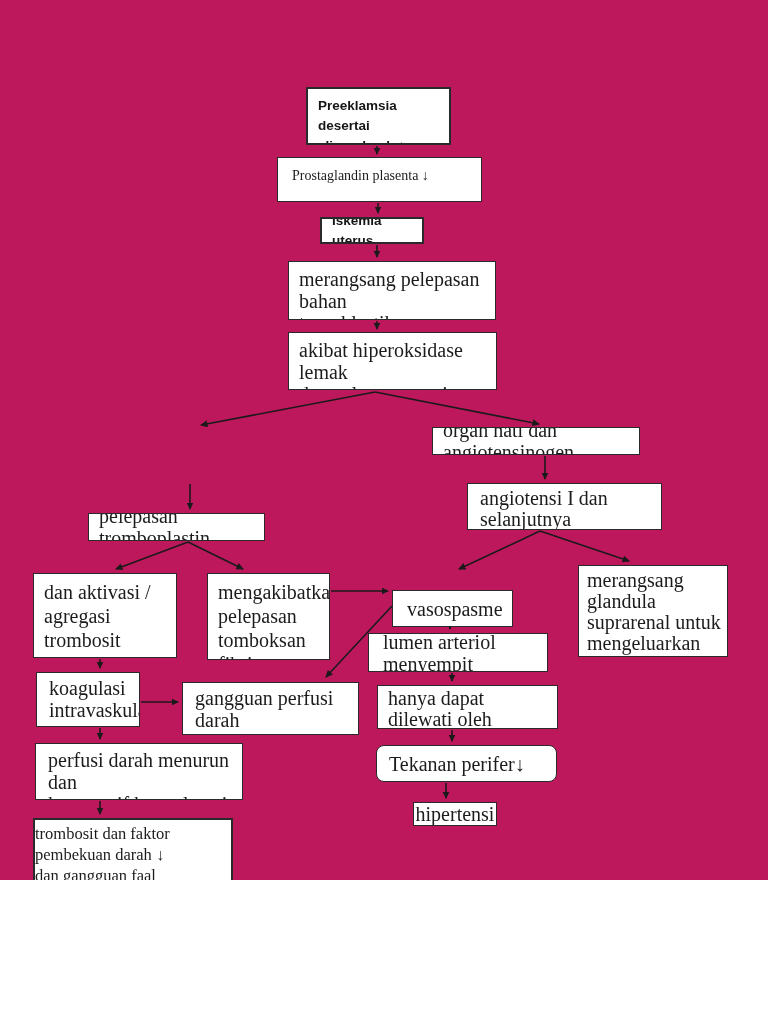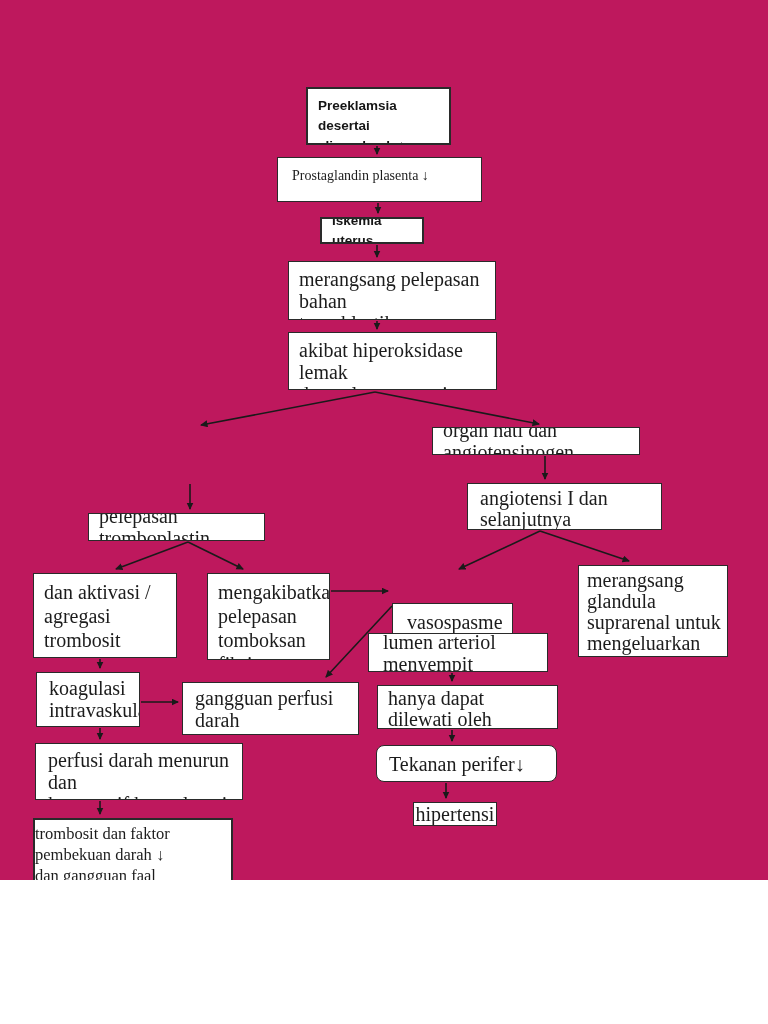--- a/index.html
+++ b/index.html
@@ -37,21 +37,21 @@
   #n-prostaglandin{left:277px;top:157px;width:205px;height:45px;padding:7px 0 0 14px;font-size:14px;}
   #n-iskemia{left:320px;top:217px;width:104px;height:27px;justify-content:flex-start;padding-left:10px;}
   #n-merangsang-pelepasan{left:288px;top:261px;width:208px;height:59px;padding:6px 8px 0 10px;}
   #n-akibat{left:288px;top:332px;width:209px;height:58px;padding:6px 8px 0 10px;}
   #n-terjadinya{left:90px;top:428px;width:207px;height:55px;padding:5px 8px 0 10px;}
   #n-organ-hati{left:432px;top:427px;width:208px;height:28px;padding-left:10px;}
   #n-pelepasan-trombo{left:88px;top:513px;width:177px;height:28px;padding-left:10px;}
   #n-angiotensi{left:467px;top:483px;width:195px;height:47px;padding:4px 6px 0 12px;line-height:21px;}
   #n-dan-aktivasi{left:33px;top:573px;width:144px;height:85px;padding:6px 6px 0 10px;line-height:24px;}
   #n-mengakibatkan{left:207px;top:573px;width:123px;height:87px;padding:6px 6px 0 10px;line-height:24px;}
-  #n-vasospasme{left:392px;top:603px;width:121px;height:37px;padding-left:14px;}
+  #n-vasospasme{left:392px;top:590px;width:121px;height:37px;padding-left:14px;}
   #n-merangsang-glandula{left:578px;top:565px;width:150px;height:92px;padding:4px 4px 0 8px;line-height:21px;}
   #n-lumen{left:368px;top:633px;width:180px;height:39px;padding-left:14px;}
   #n-gangguan-perfusi{left:182px;top:682px;width:177px;height:53px;padding:4px 6px 0 12px;}
   #n-koagulasi{left:36px;top:672px;width:104px;height:55px;padding:4px 6px 0 12px;}
   #n-hanya-dapat{left:377px;top:685px;width:181px;height:44px;padding:2px 6px 9px 10px;line-height:21px;}
   #n-perfusi-menurun{left:35px;top:743px;width:208px;height:57px;padding:5px 6px 6px 12px;}
   #n-tekanan{left:376px;top:745px;width:181px;height:37px;padding-left:12px;border-radius:8px;}
   #n-trombosit{left:33px;top:818px;width:200px;height:70px;padding:3px 4px 0 0;font-size:16.5px;line-height:21px;border-width:2px;}
   #n-hipertensi{left:413px;top:802px;width:84px;height:24px;justify-content:center;padding:0;}
 </style>

